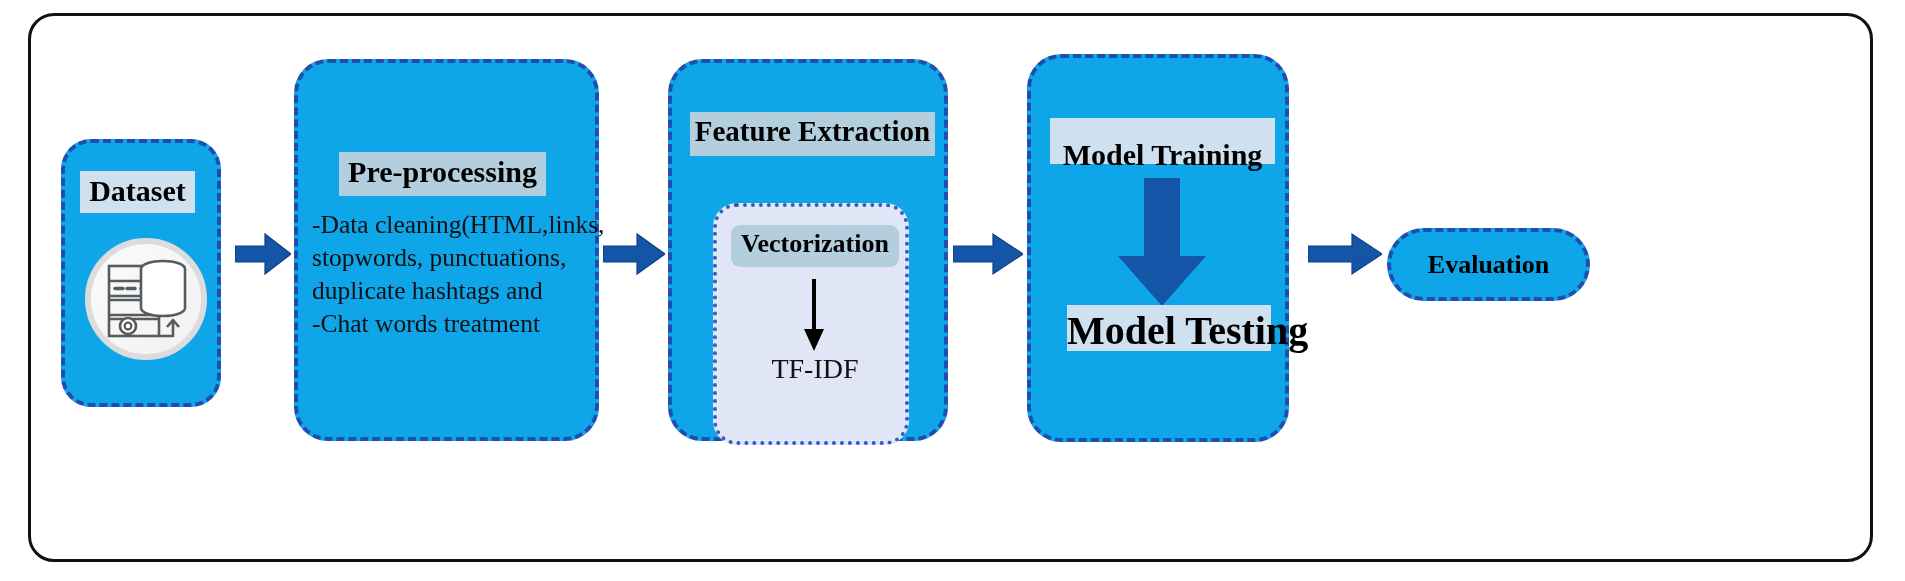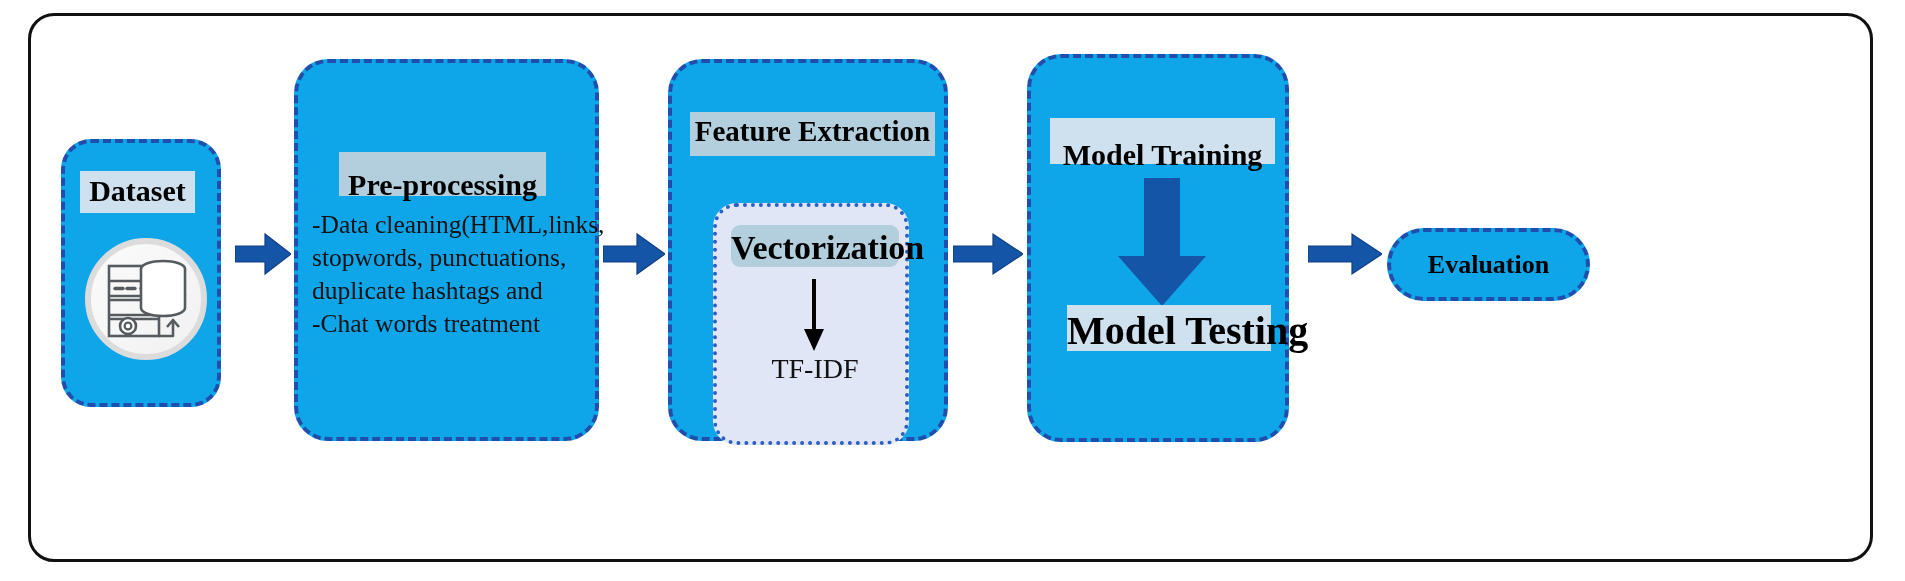--- a/index.html
+++ b/index.html
@@ -53,21 +53,21 @@
   }
   #dataset-icon-wrap{
     position:absolute; left:18px; top:93px; width:126px; height:126px;
   }
   #dataset-icon-wrap svg{display:block;}
 
   
   #box-pre{ left:263px; top:33px; width:305px; height:382px; }
   #pre-label{
     position:absolute; left:41px; top:89px; width:207px; height:44px;
-    font-size:30px; padding-top:16px; box-sizing:border-box;
+    font-size:30px; padding-top:3px; box-sizing:border-box;
   }
   #pre-body{
     position:absolute; left:14px; top:145px; width:280px;
     font-size:25.5px; line-height:33px; color:#111111;
   }
   #pre-body div{white-space:nowrap;}
 
   
   #box-feat{ left:637px; top:33px; width:280px; height:382px; }
   #feat-label{
@@ -76,21 +76,21 @@
   }
   #feat-inner{
     position:absolute; left:41px; top:140px; width:196px; height:242px;
     box-sizing:border-box;
     background:#E1E6F6;
     border:4px dotted #2B60C4;
     border-radius:24px;
   }
   #vector-label{
     position:absolute; left:14px; top:18px; width:168px; height:42px;
-    font-size:34px; padding-top:4px; box-sizing:border-box;
+    font-size:26px; padding-top:4px; box-sizing:border-box;
   }
   #vector-arrow{
     position:absolute; left:84px; top:72px; width:26px; height:72px;
   }
   #tfidf{
     position:absolute; left:0px; top:146px; width:196px;
     text-align:center; font-size:28px; color:#111111;
   }
 
   

